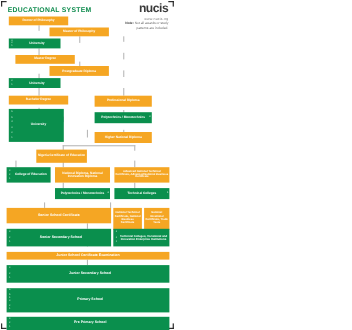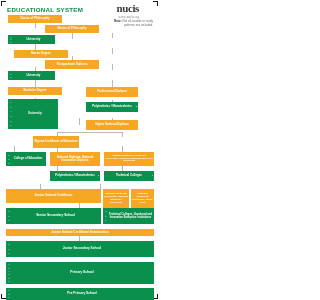--- a/index.html
+++ b/index.html
@@ -21,21 +21,21 @@
   .crop.tr { top: 1px; right: 1px; border-right: 1px solid #1a1a1a; border-top: 1px solid #1a1a1a; }
   .crop.bl { bottom: 1px; left: 1px; border-left: 1px solid #1a1a1a; border-bottom: 1px solid #1a1a1a; }
   .crop.br { bottom: 1px; right: 1px; border-right: 1px solid #1a1a1a; border-bottom: 1px solid #1a1a1a; }
 
   
   #title {
     position: absolute; left: 7px; top: 6px;
     font-size: 6.2px; font-weight: bold; letter-spacing: 0.25px;
     color: #0f8c4e; white-space: nowrap;
   }
-  #logo-wrap { position: absolute; right: 20px; top: 3px; text-align: right; font-family: Liberation Serif, serif; }
+  #logo-wrap { position: absolute; right: 6px; top: 3px; text-align: right; }
   #logo-word {
     font-size: 11px; font-weight: bold; letter-spacing: -0.4px;
     color: #3a3a3a; line-height: 11px;
   }
   #logo-url {
     font-size: 3.2px; color: #7a7a7a; letter-spacing: 0.2px;
     margin-top: 0.5px;
   }
   #note {
     position: absolute; right: 6px; top: 20px;

